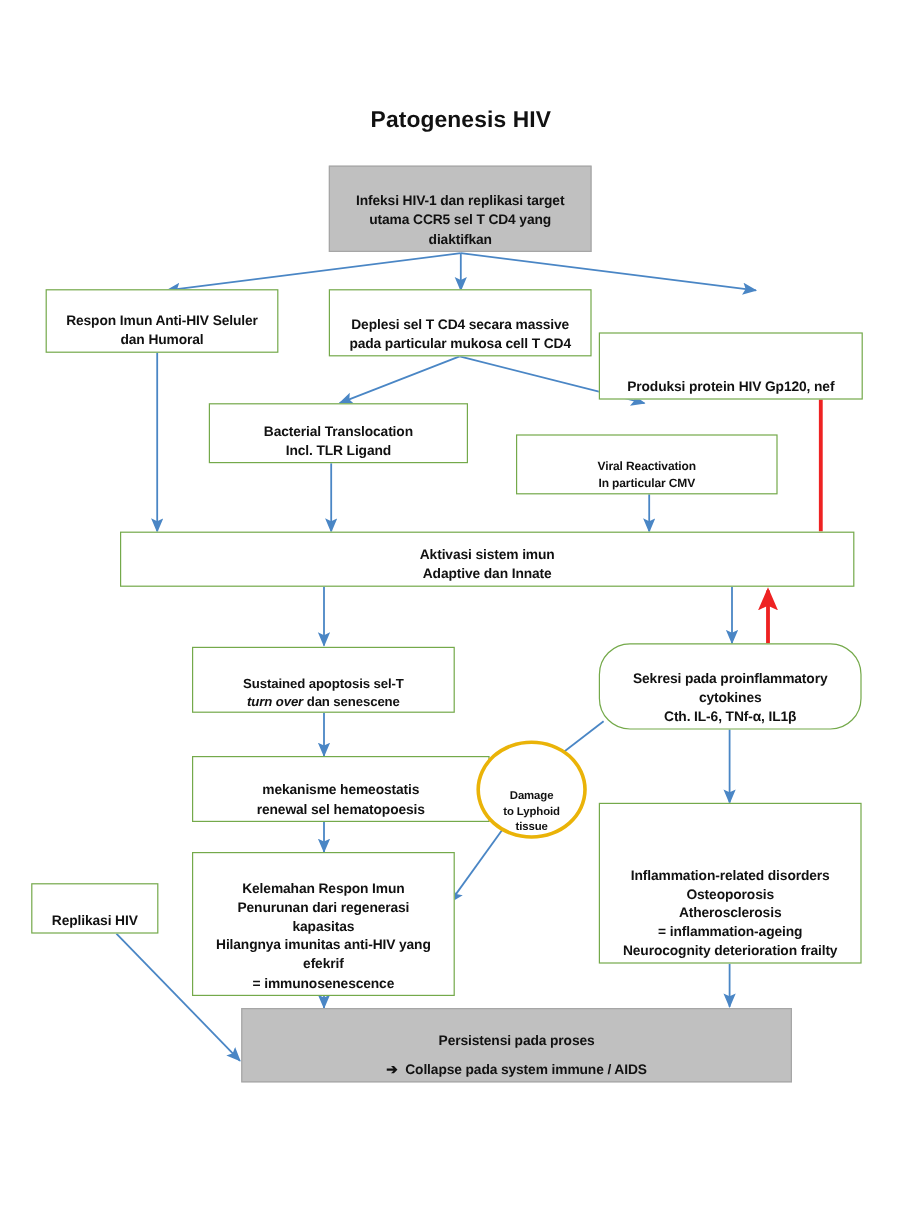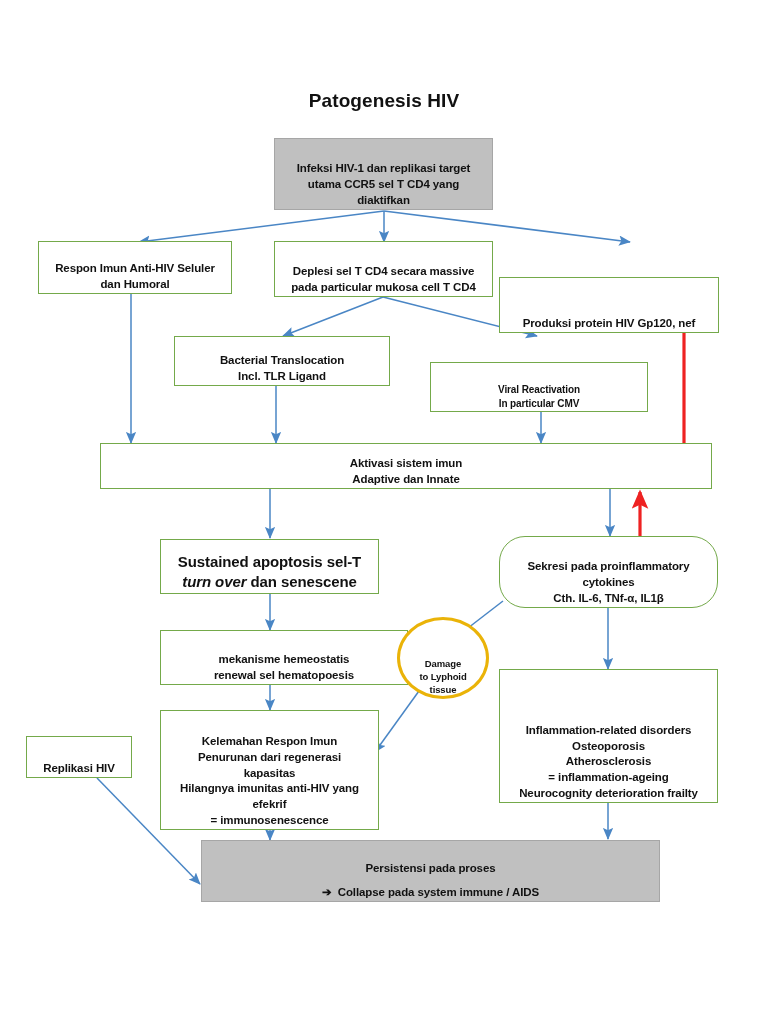--- a/index.html
+++ b/index.html
@@ -170,21 +170,21 @@
     </div>
   </div>
 
   <div class="node box-green" style="left:100px; top:443px; width:612px; height:46px; font-size:11.5px;">
     <div class="txt">
       <div>Aktivasi sistem imun</div>
       <div>Adaptive dan Innate</div>
     </div>
   </div>
 
-  <div class="node box-green" style="left:160px; top:539px; width:219px; height:55px; font-size:15px;">
+  <div class="node box-green" style="left:160px; top:539px; width:219px; height:55px; font-size:11px;">
     <div class="txt">
       <div>Sustained apoptosis sel-T</div>
       <div><span class="it">turn over</span><span> dan senescene</span></div>
     </div>
   </div>
 
   <div class="node box-green" style="left:499px; top:536px; width:219px; height:72px; font-size:11.5px;border-radius:26px;">
     <div class="txt">
       <div>Sekresi pada proinflammatory</div>
       <div>cytokines</div>

